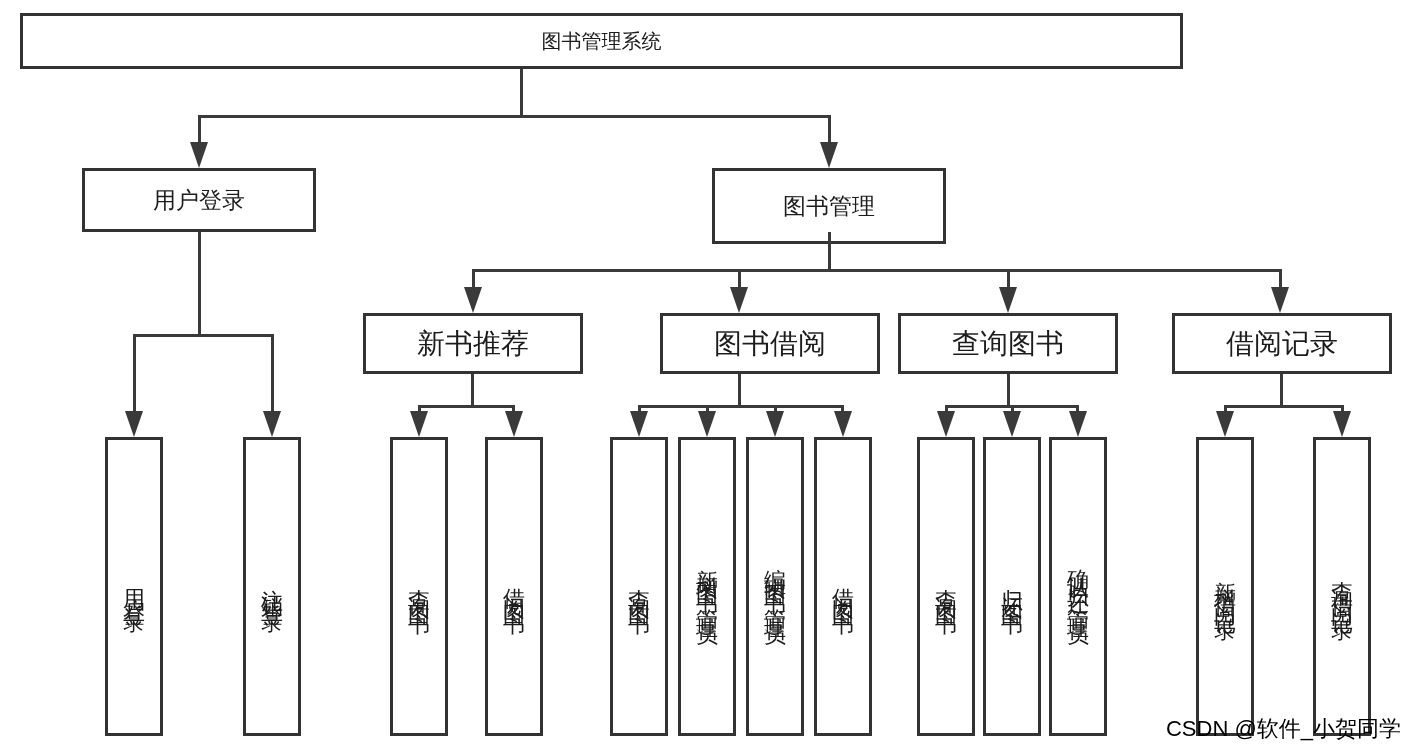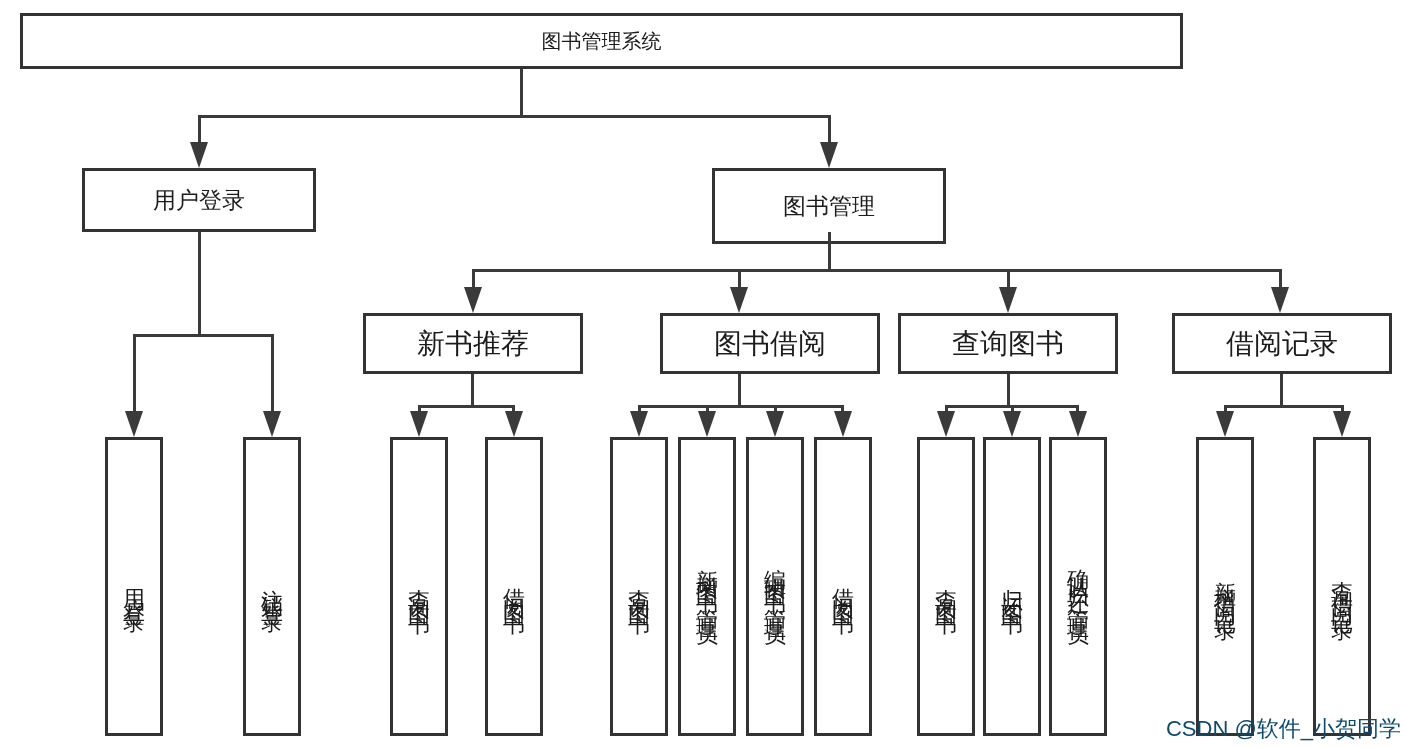--- a/index.html
+++ b/index.html
@@ -37,21 +37,21 @@
   .ah{
     position:absolute;
     width:0;height:0;
     border-left:9px solid transparent;
     border-right:9px solid transparent;
     border-top:26px solid #3a3a3a;
   }
   .watermark{
     position:absolute;
     font-size:22px;
-    color:#0c4a6e;
+    color:#000000;
     white-space:nowrap;
     z-index:5;
   }
 </style>
 </head>
 <body>
 
 <div id="stage">
 
   <div class="node root" style="left:20px;top:13px;width:1163px;height:56px;">

